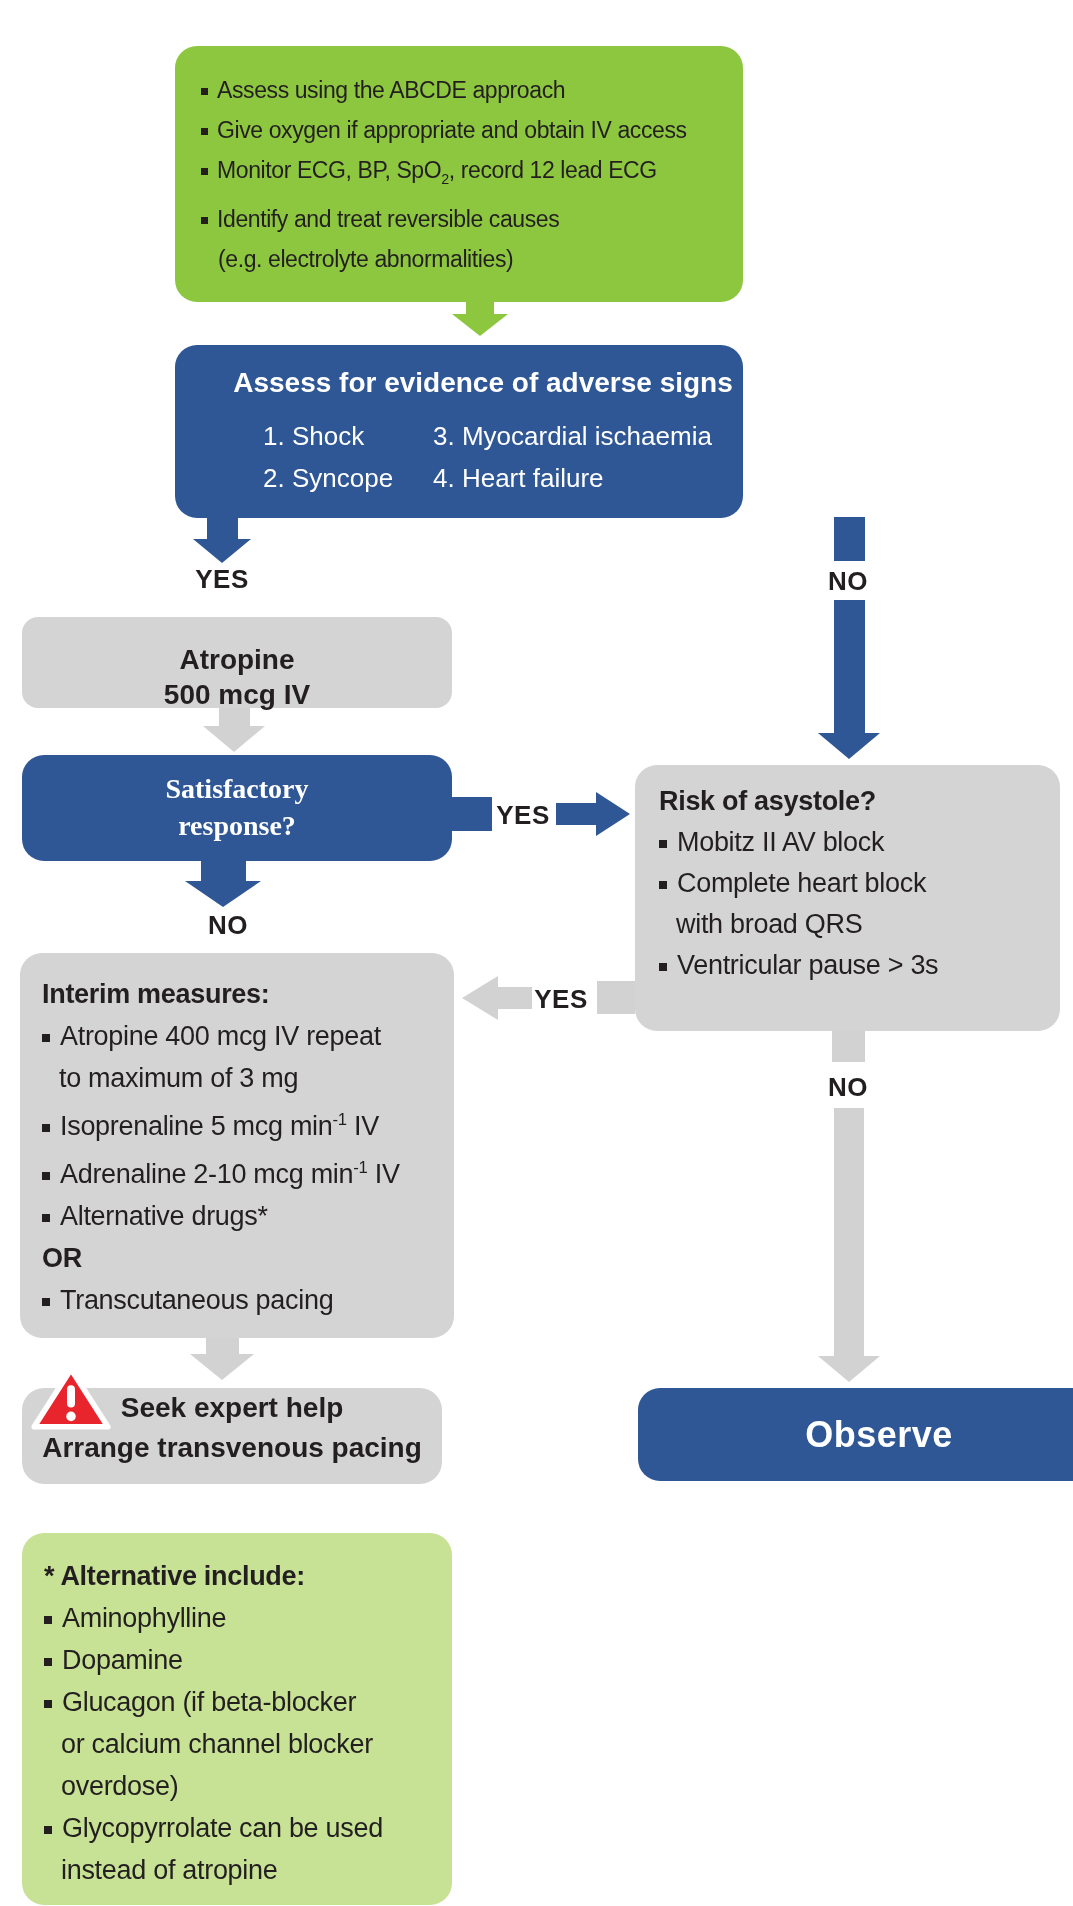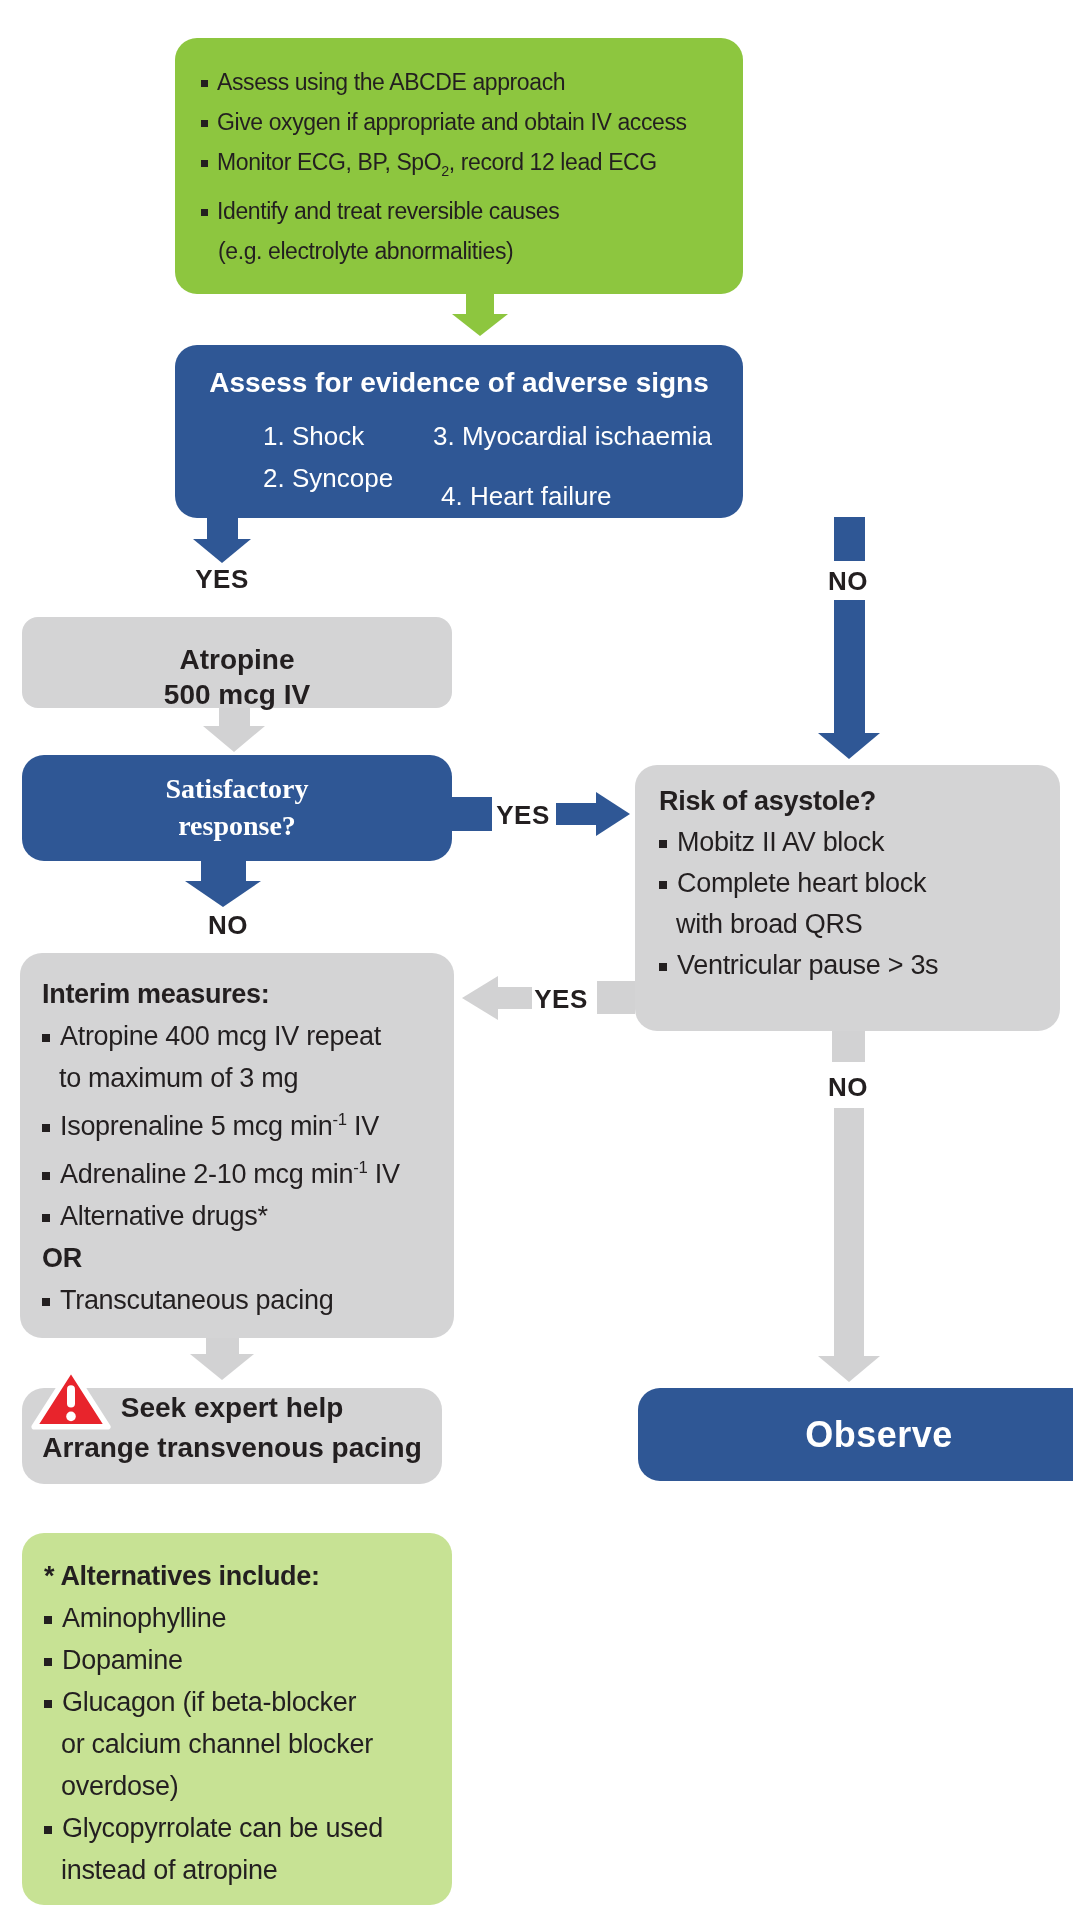--- a/index.html
+++ b/index.html
@@ -41,27 +41,27 @@
   .lbl{
     position:absolute;font-weight:bold;color:var(--text_dark);
     text-align:center;font-size:26px;letter-spacing:0.5px;
   }
   .sq{
     display:inline-block;width:8px;height:8px;
     background:var(--text_dark);margin:0 10px 3px 0;
   }
   .green-content{
     padding:24px 8px 0 26px;
-    font-size:23px;line-height:40px;letter-spacing:-0.4px;
+    font-size:23px;line-height:40px;letter-spacing:-0.4px;margin-top:8px;
   }
   .green-content .sq{width:7px;height:7px;margin-right:9px;}
   .cont{padding-left:17px;}
   .adv-title{
     position:absolute;left:0;top:22px;width:100%;
-    text-align:center;font-weight:bold;font-size:28px;
+    text-align:center;font-weight:bold;font-size:28px;padding-left:24px;
   }
   .adv-item{position:absolute;font-size:26px;}
   .center2{
     text-align:center;font-weight:bold;font-size:28px;
   }
   .flow-content{
     font-size:27px;letter-spacing:-0.3px;
   }
   .interim-content{padding:20px 10px 8px 22px;line-height:42px;}
   .risk-content{padding:16px 8px 0 24px;line-height:41px;}
@@ -91,21 +91,21 @@
   <div>
     <div class="stem agreen" style="left:466px;top:292px;width:28px;height:22px;"></div>
     <div class="tri" style="left:452px;top:314px;border-left:28px solid transparent;border-right:28px solid transparent;border-top:22px solid var(--green);"></div>
   </div>
 
   <div class="box bluebg r22" style="left:175px;top:345px;width:568px;height:173px;">
     <div class="adv-title">Assess for evidence of adverse signs</div>
     <div class="adv-item" style="left:88px;top:76px;">1. Shock</div>
     <div class="adv-item" style="left:88px;top:118px;">2. Syncope</div>
     <div class="adv-item" style="left:258px;top:76px;">3. Myocardial ischaemia</div>
-    <div class="adv-item" style="left:258px;top:136px;margin-left:8px;">4. Heart failure</div>
+    <div class="adv-item" style="left:258px;top:118px;">4. Heart failure</div>
   </div>
 
   <div>
     <div class="stem ablue" style="left:207px;top:517px;width:31px;height:22px;"></div>
     <div class="tri" style="left:193px;top:539px;border-left:29px solid transparent;border-right:29px solid transparent;border-top:24px solid var(--blue);"></div>
   </div>
   <div class="lbl" style="left:182px;top:564px;width:80px;">YES</div>
 
   <div>
     <div class="stem ablue" style="left:834px;top:517px;width:31px;height:44px;"></div>
@@ -192,21 +192,21 @@
     <polygon points="50,4 96,76 4,76" fill="var(--red)" stroke="#ffffff" stroke-width="7" stroke-linejoin="round"></polygon>
     <rect x="45" y="24" width="10" height="28" rx="5" fill="#ffffff"></rect>
     <circle cx="50" cy="63" r="6" fill="#ffffff"></circle>
   </svg>
 
   <div class="box bluebg r22" style="left:618px;top:1388px;width:482px;height:93px;margin-left:20px;">
     <div class="observe-label">Observe</div>
   </div>
 
   <div class="box lgreenbg r22 flow-content alts-content" style="left:22px;top:1533px;width:430px;height:372px;">
-    <div class="b">* Alternatives include:</div>
+    <div class="b">* Alternative include:</div>
     <div><span class="sq"></span><span>Aminophylline</span></div>
     <div><span class="sq"></span><span>Dopamine</span></div>
     <div><span class="sq"></span><span>Glucagon (if beta-blocker</span></div>
     <div class="cont">or calcium channel blocker</div>
     <div class="cont">overdose)</div>
     <div><span class="sq"></span><span>Glycopyrrolate can be used</span></div>
     <div class="cont">instead of atropine</div>
   </div>
 
 </div>

